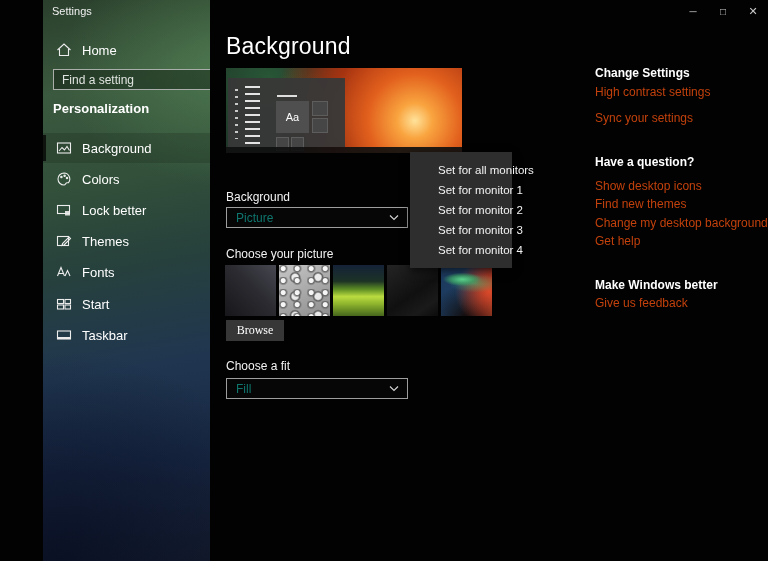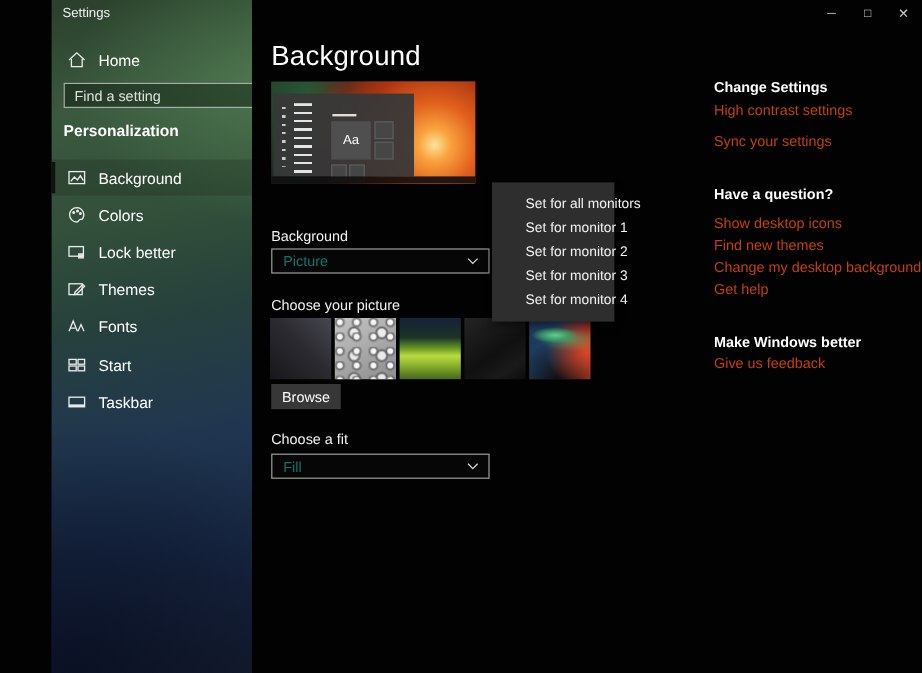--- a/index.html
+++ b/index.html
@@ -50,21 +50,21 @@
   .main { position:absolute; left:210px; top:0; width:558px; height:561px; background:#020202; }
 
   .win-controls { position:absolute; right:0; top:0; height:23px; display:flex; }
   .win-btn { width:30px; height:23px; display:flex; align-items:center; justify-content:center;
              color:#c9c9c9; font-size:10px; }
   .win-btn.close { font-size:11px; }
 
   .page-title { position:absolute; left:16px; top:33px; font-size:23px; font-weight:300; color:#fff; letter-spacing:0.2px; }
 
   
-  .preview { position:absolute; left:16px; top:68px; width:170px; height:85px; overflow:hidden;
+  .preview { position:absolute; left:16px; top:68px; width:236px; height:85px; overflow:hidden;
     background:
       radial-gradient(circle at 80% 62%, #ffe29a 0%, #f9a43f 9%, #e2601d 24%, rgba(170,50,15,0.85) 44%, rgba(120,30,10,0.4) 60%, transparent 72%),
       radial-gradient(circle at 64% 8%, rgba(205,70,25,0.85) 0%, rgba(150,40,15,0.5) 32%, transparent 58%),
       radial-gradient(circle at 97% 28%, rgba(225,95,35,0.8), transparent 52%),
       radial-gradient(circle at 40% 42%, rgba(66,150,80,0.75) 0%, transparent 32%),
       radial-gradient(circle at 18% 12%, rgba(42,92,55,0.9), transparent 52%),
       radial-gradient(circle at 55% 95%, rgba(22,12,8,0.9), transparent 55%),
       linear-gradient(95deg, #1c2b24 0%, #16222e 32%, #451c0e 58%, #6e2610 78%, #40150a 100%);
   }
   .pv-menu { position:absolute; left:2px; top:10px; width:117px; bottom:6px; background:rgba(56,56,56,0.95); }
@@ -105,21 +105,21 @@
   .thumb-5 { background:
       radial-gradient(ellipse 26px 9px at 42% 28%, #5bd38c 0%, rgba(62,165,104,0.75) 45%, transparent 75%),
       radial-gradient(ellipse 36px 13px at 66% 36%, rgba(62,200,122,0.5), transparent 72%),
       radial-gradient(circle at 94% 52%, rgba(225,75,42,0.95), transparent 62%),
       radial-gradient(circle at 50% 104%, rgba(16,9,7,0.97) 0%, transparent 58%),
       linear-gradient(100deg, #1c3a5e 0%, #1e3e61 45%, #5e2020 82%, #7e3420 100%); }
 
   .browse-btn { position:absolute; left:16px; top:320px; width:58px; height:21px;
     background:#373737; color:#fff; font-size:12px; border:none;
     display:flex; align-items:center; justify-content:center;
-    font-family:Liberation Sans, sans-serif; }
+    font-family:Liberation Serif, serif; }
 
   
   .ctx-menu { position:absolute; left:200px; top:152px; width:102px; height:116px;
     background:#2e2e2e; box-shadow:0 3px 8px rgba(0,0,0,0.6); padding:8px 16px; z-index:50; }
   .ctx-item { height:20px; line-height:20px; padding-left:12px; font-size:11.5px; color:#f3f3f3; white-space:nowrap; }
 
   
   .right-panel { position:absolute; left:385px; top:66px; width:172px; height:300px; }
   .rp-header { position:absolute; left:0; font-size:12px; font-weight:700; color:#fff; white-space:nowrap; }
   .rp-link { position:absolute; left:0; font-size:12px; color:#c2410c; white-space:nowrap; }

